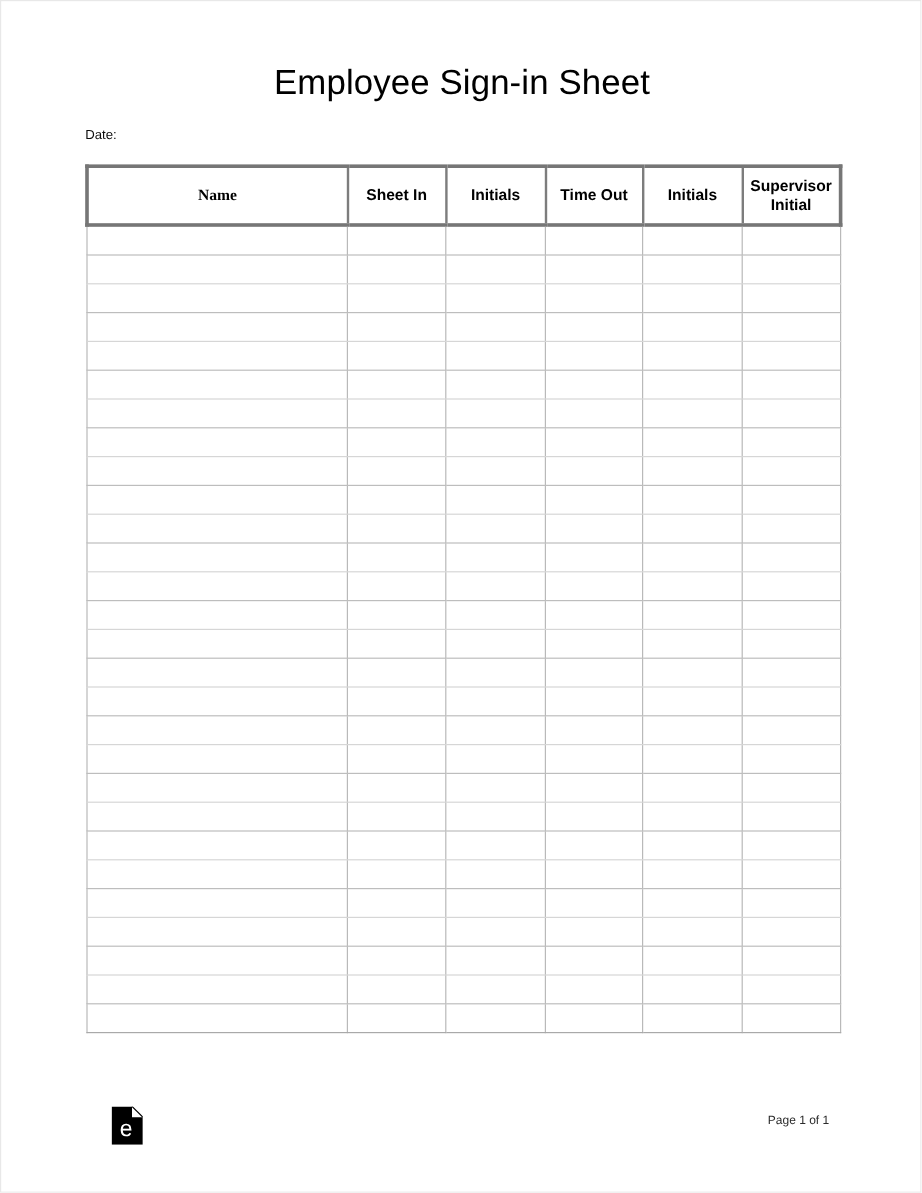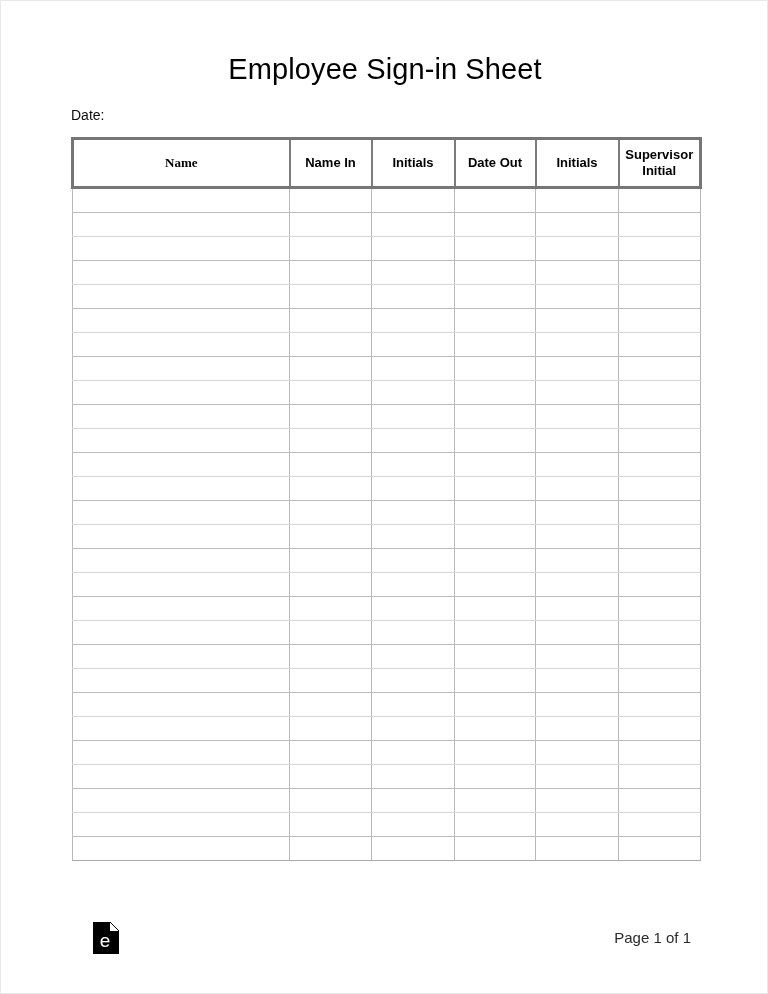--- a/index.html
+++ b/index.html
@@ -34,21 +34,21 @@
     color: #000000;
     letter-spacing: 0.1px;
     line-height: 1.15;
   }
 
   
   .date-label {
     position: absolute;
     left: 70px;
     top: 106px;
-    font-size: 14px;
+    font-size: 11px;
     font-weight: 400;
     color: #0d0d0d;
   }
 
   
   .sheet-table {
     position: absolute;
     left: 70px;
     top: 136px;
     width: 628px;
@@ -97,21 +97,21 @@
     top: 921px;
     width: 26px;
     height: 32px;
   }
   .footer-icon svg { display: block; }
 
   .page-number {
     position: absolute;
     right: 76px;
     top: 928px;
-    font-size: 15px;
+    font-size: 10px;
     font-weight: 400;
     color: #2b2b2b;
     text-align: right;
     margin-left: 12px;
   }
 </style>
 </head>
 <body>
 
 <div class="page">
@@ -125,23 +125,23 @@
       <col class="col-name">
       <col class="col-timein">
       <col class="col-init1">
       <col class="col-timeout">
       <col class="col-init2">
       <col class="col-super">
     </colgroup>
     <thead>
       <tr>
         <th>Name</th>
-        <th>Name In</th>
+        <th>Sheet In</th>
         <th>Initials</th>
-        <th>Date Out</th>
+        <th>Time Out</th>
         <th>Initials</th>
         <th>Supervisor Initial</th>
       </tr>
     </thead>
     <tbody id="sheet-body">
         <tr>
           <td></td>
           <td></td>
           <td></td>
           <td></td>

